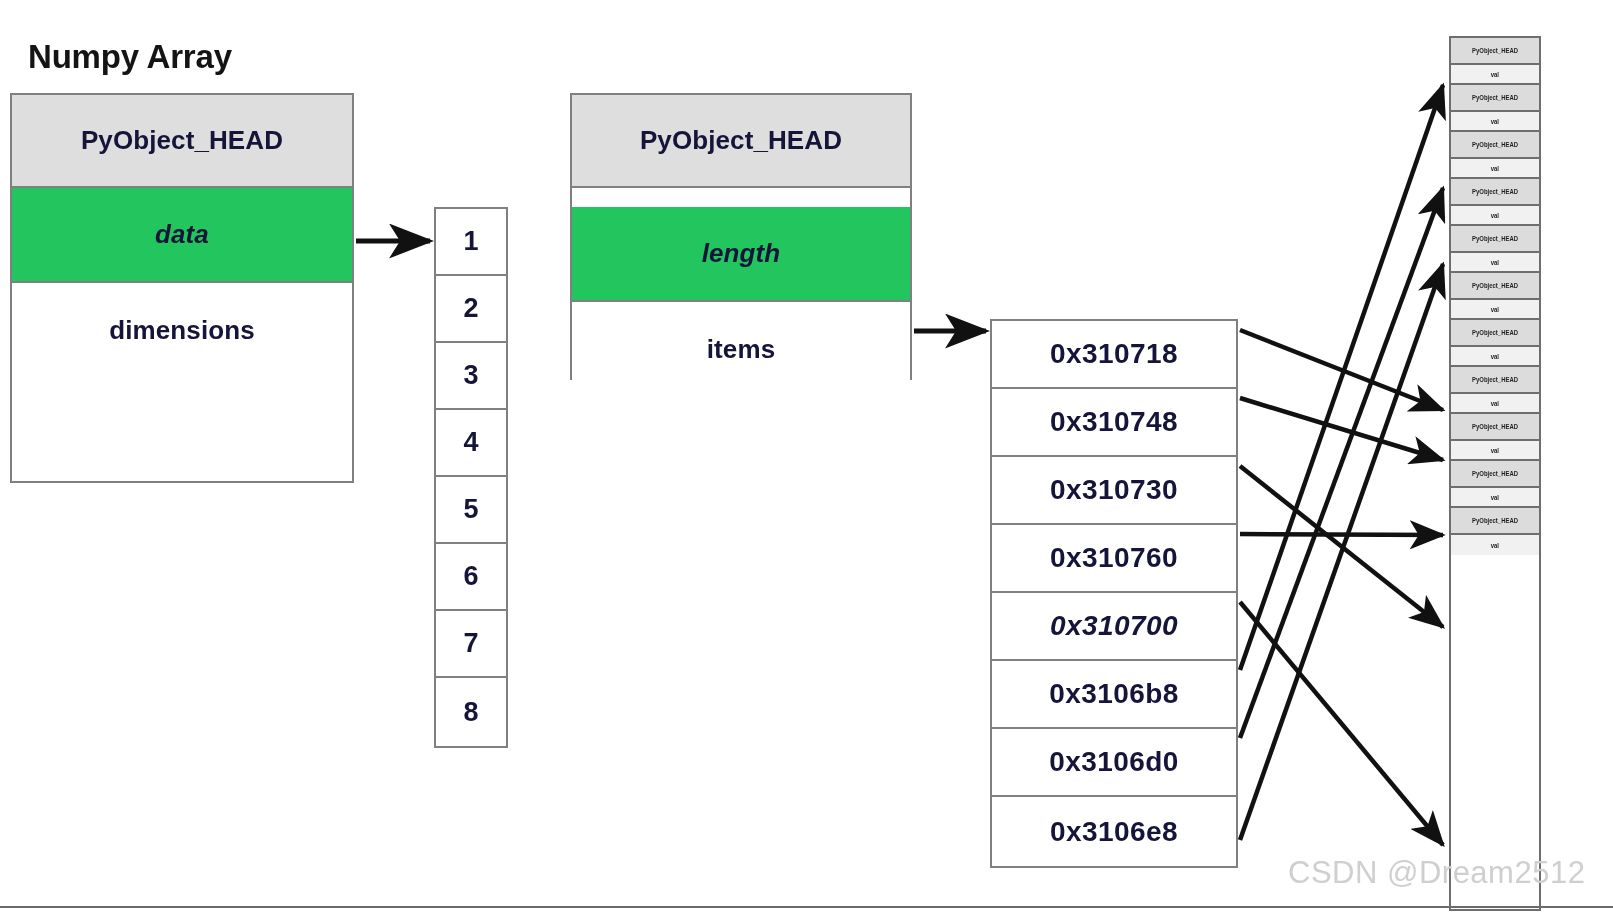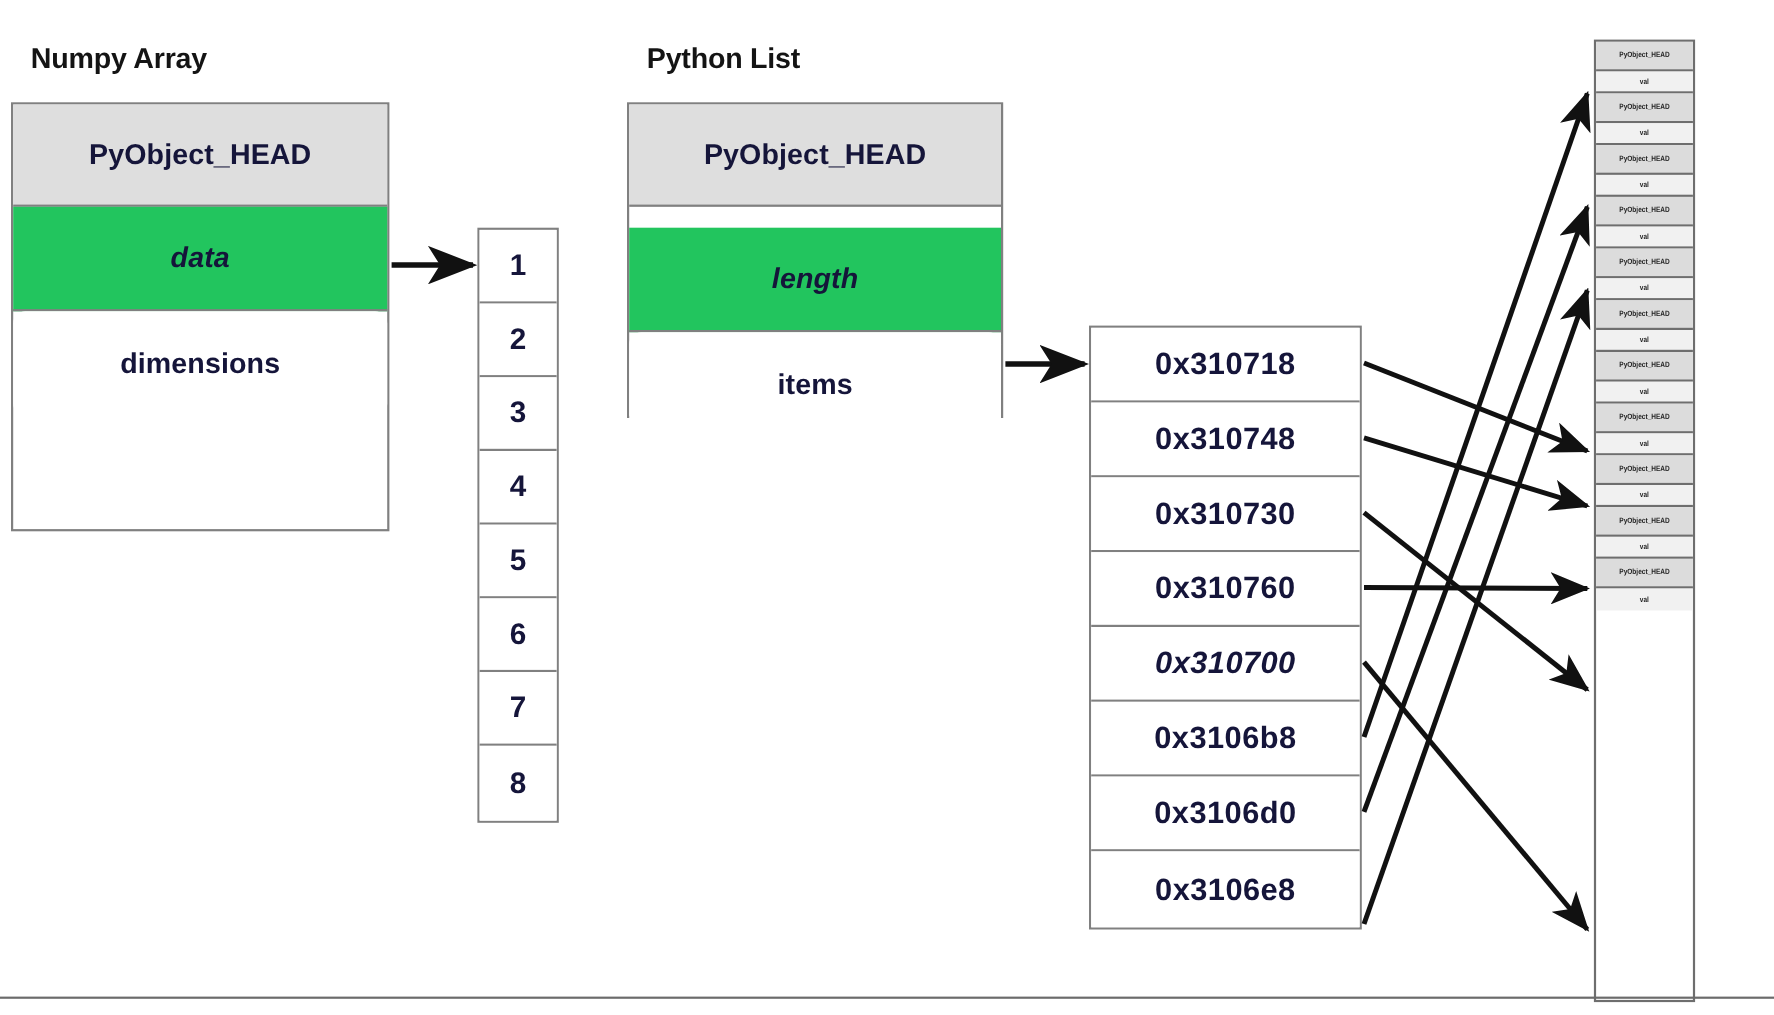--- a/index.html
+++ b/index.html
@@ -15,21 +15,21 @@
     position: relative;
     width: 1613px;
     height: 923px;
     background: #ffffff;
     overflow: hidden;
   }
 
   
   .diagram-title {
     position: absolute;
-    font-size: 26px;
+    font-size: 33px;
     font-weight: bold;
     letter-spacing: -0.2px;
     color: #141414;
     white-space: nowrap;
   }
   #title-numpy { left: 28px; top: 38px; }
   #title-list  { left: 588px; top: 38px; }
 
   
   .struct-box {
@@ -73,20 +73,21 @@
     background: #ffffff;
   }
   .value-cell:last-child { border-bottom: none; }
 
   
   .addr-col {
     position: absolute;
     box-sizing: border-box;
     border: 2px solid #808080;
     background: #ffffff;
+    margin-top: 23px;
   }
   .addr-cell {
     box-sizing: border-box;
     display: flex;
     align-items: center;
     justify-content: center;
     font-size: 28px;
     font-weight: bold;
     color: #15153a;
     border-bottom: 2px solid #808080;
@@ -165,21 +166,20 @@
     height: 2px;
     background: #6b6b6b;
   }
 </style>
 </head>
 <body>
 
 <div id="canvas">
 
   <div class="diagram-title" id="title-numpy">Numpy Array</div>
-  <div class="diagram-title" id="title-list">Python List</div>
 
   <div class="struct-box" id="numpy-box" style="left:10px; top:93px; width:344px; height:390px;">
     <div class="struct-row row-head" style="height:93px;">
       <span>PyObject_HEAD</span>
     </div>
     <div class="struct-row row-light" style="height:95px;">
       <span>data</span>
     </div>
     <div class="struct-row row-white" style="height:95px;">
       <span>dimensions</span>
@@ -346,16 +346,17 @@
 
     <line x1="1240" y1="602" x2="1443" y2="845" stroke="#111111" stroke-width="4.5" marker-end="url(#ah-small)"></line>
 
     <line x1="1240" y1="670" x2="1443" y2="85" stroke="#111111" stroke-width="4.5" marker-end="url(#ah-small)"></line>
 
     <line x1="1240" y1="738" x2="1443" y2="188" stroke="#111111" stroke-width="4.5" marker-end="url(#ah-small)"></line>
 
     <line x1="1240" y1="840" x2="1443" y2="264" stroke="#111111" stroke-width="4.5" marker-end="url(#ah-small)"></line>
   </svg>
 
+  <div id="watermark">CSDN @Dream2512</div>
 
   <div id="bottom-rule"></div>
 
 </div>
 
 </body></html>

